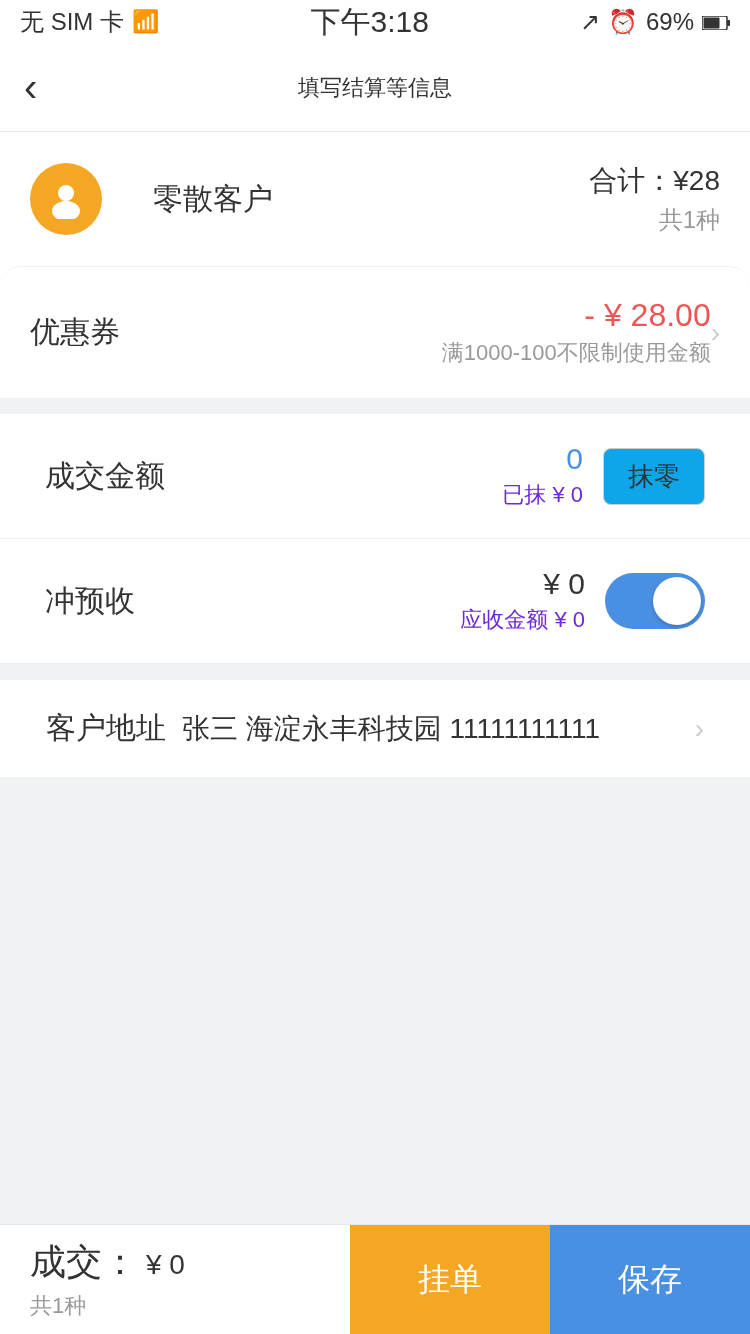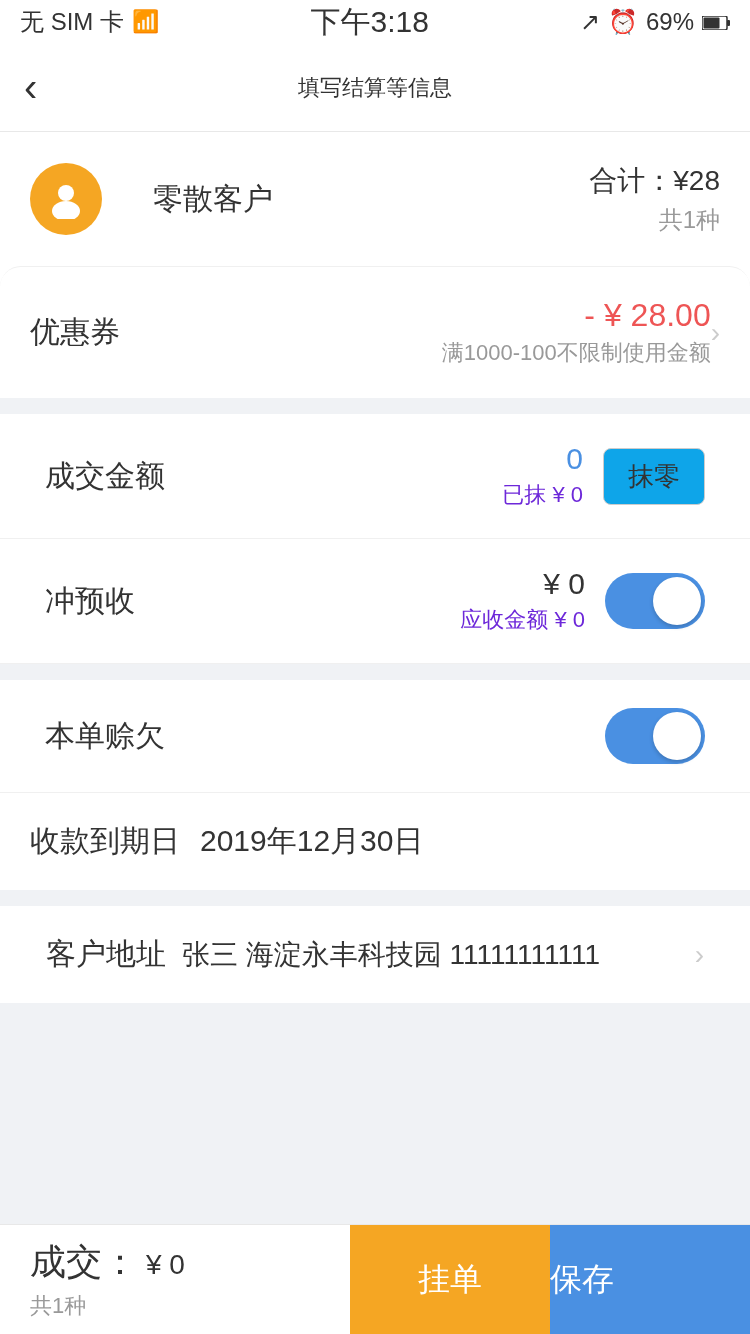--- a/index.html
+++ b/index.html
@@ -232,21 +232,21 @@
       font-size: 32px;
       color: #fff;
       cursor: pointer;
     }
     .btn-save {
       width: 200px;
       height: 110px;
       background: #4a90e2;
       display: flex;
       align-items: center;
-      justify-content: flex-start;
+      justify-content: center;
       font-size: 32px;
       color: #fff;
       cursor: pointer;
     }
 
     
     .wifi-icon { font-size: 22px; }
   </style>
 </head>
 <body>
@@ -329,37 +329,20 @@
         </div>
         <div class="toggle-wrapper">
           <div class="toggle-track">
             <div class="toggle-thumb"></div>
           </div>
         </div>
       </div>
     </div>
   </div>
 
-  <div class="section">
-    <div class="field-row">
-      <span class="field-label">本单赊欠</span>
-      <div class="field-right">
-        <div class="toggle-wrapper">
-          <div class="toggle-track">
-            <div class="toggle-thumb"></div>
-          </div>
-        </div>
-      </div>
-    </div>
-
-    <div class="deadline-row">
-      <span class="deadline-label">收款到期日</span>
-      <span class="deadline-value">2019年12月30日</span>
-    </div>
-  </div>
 
 
   <div class="section">
     <div class="address-row">
       <span class="address-label">客户地址</span>
       <span class="address-value">张三 海淀永丰科技园 11111111111</span>
       <span class="chevron-right">›</span>
     </div>
   </div>
 

